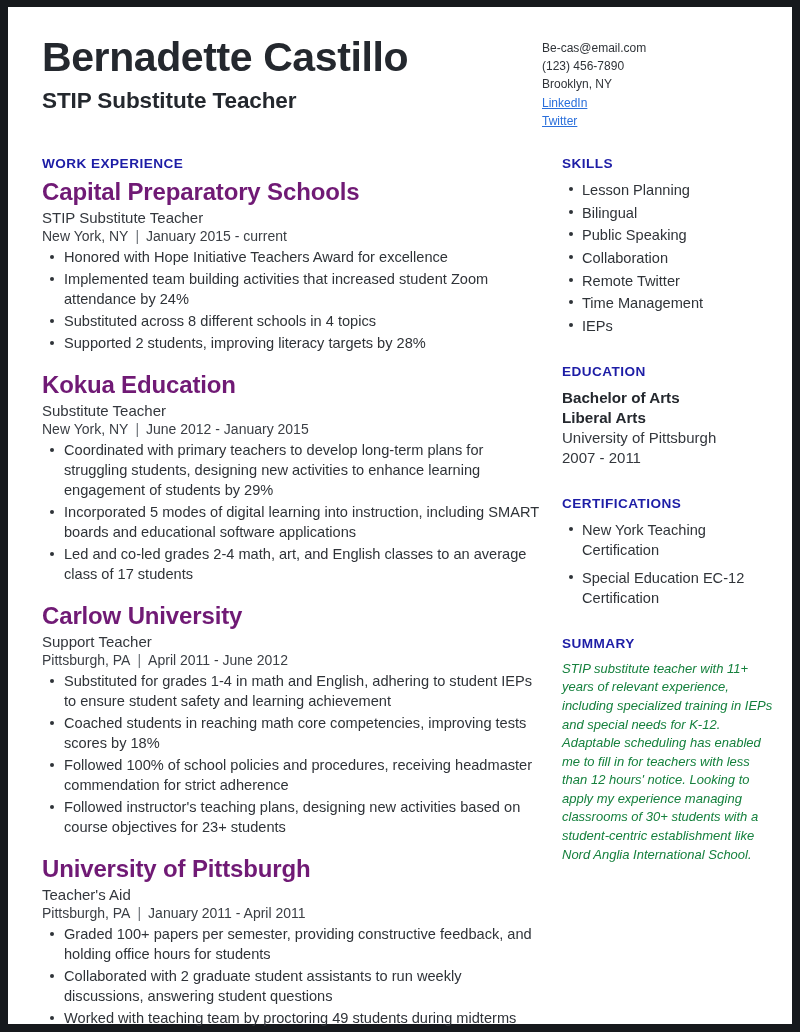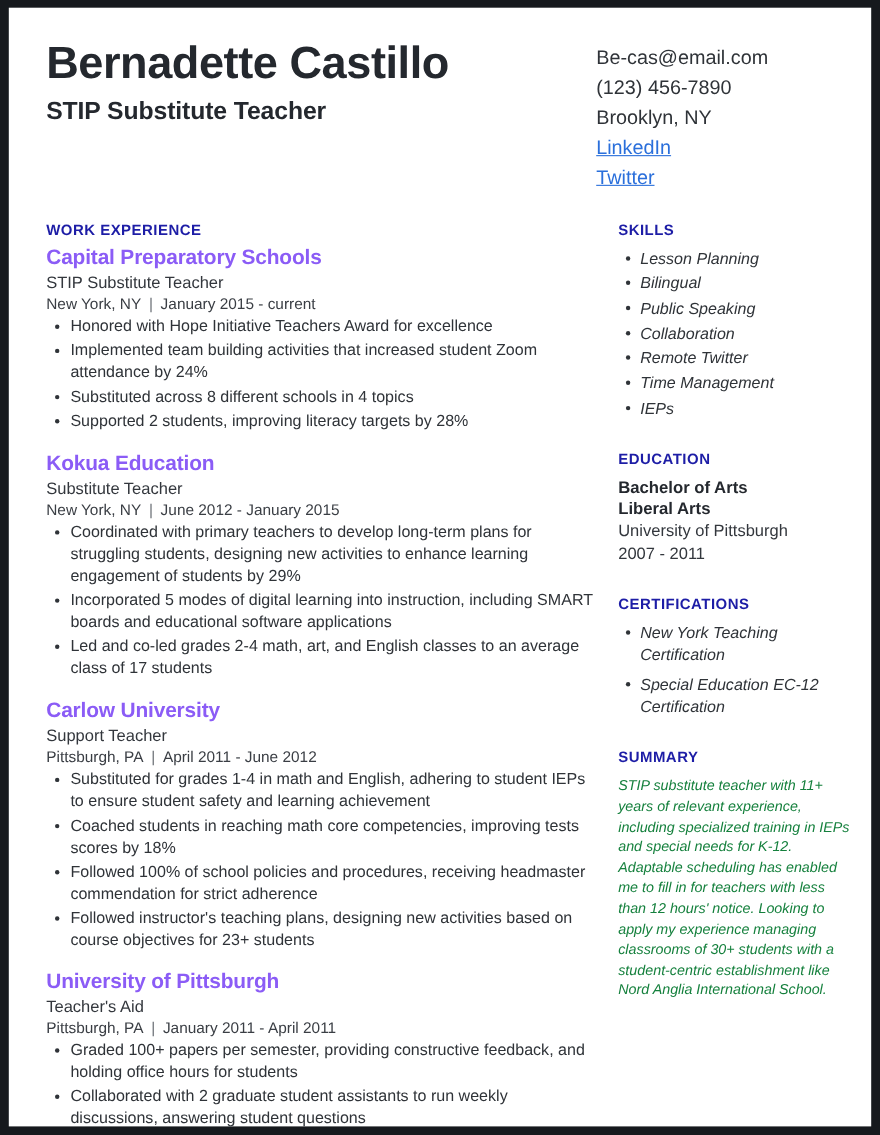--- a/index.html
+++ b/index.html
@@ -50,21 +50,21 @@
   .headline {
     font-size: 22.5px;
     font-weight: 700;
     color: #24282e;
     letter-spacing: -0.1px;
     margin: 9px 0 0 0;
   }
   .contact {
     width: 216px;
     padding-top: 6px;
-    font-size: 18px;
+    font-size: 12px;
     color: #2f3338;
     line-height: 1.52;
   }
   .contact div { white-space: nowrap; }
   .contact a {
     color: #2a6fdb;
     text-decoration: underline;
   }
 
   
@@ -81,23 +81,23 @@
     font-weight: 700;
     color: #1d1da6;
     letter-spacing: 0.45px;
     margin: 0 0 7px 0;
   }
   .col-side .section-title { margin-bottom: 9px; }
 
   .entry { margin-bottom: 17px; }
   .entry:last-child { margin-bottom: 0; }
   .org {
-    font-size: 19px;
-    font-weight: 700;
-    color: #8b5cf6;
+    font-size: 24px;
+    font-weight: 700;
+    color: #701a75;
     letter-spacing: -0.15px;
     margin: 0;
   }
   .role {
     font-size: 15px;
     color: #33373d;
     margin: 3px 0 0 0;
   }
   .meta {
     font-size: 14px;
@@ -142,21 +142,20 @@
     margin: 0;
     padding: 0;
   }
   ul.side-list li {
     position: relative;
     padding-left: 20px;
     font-size: 14.6px;
     line-height: 1.38;
     color: #2f3338;
     margin-bottom: 2.5px;
-    font-style: italic;
   }
   ul.side-list li::before {
     content: "";
     position: absolute;
     left: 7px;
     top: 7px;
     width: 4px;
     height: 4px;
     border-radius: 50%;
     background: #2f3338;

